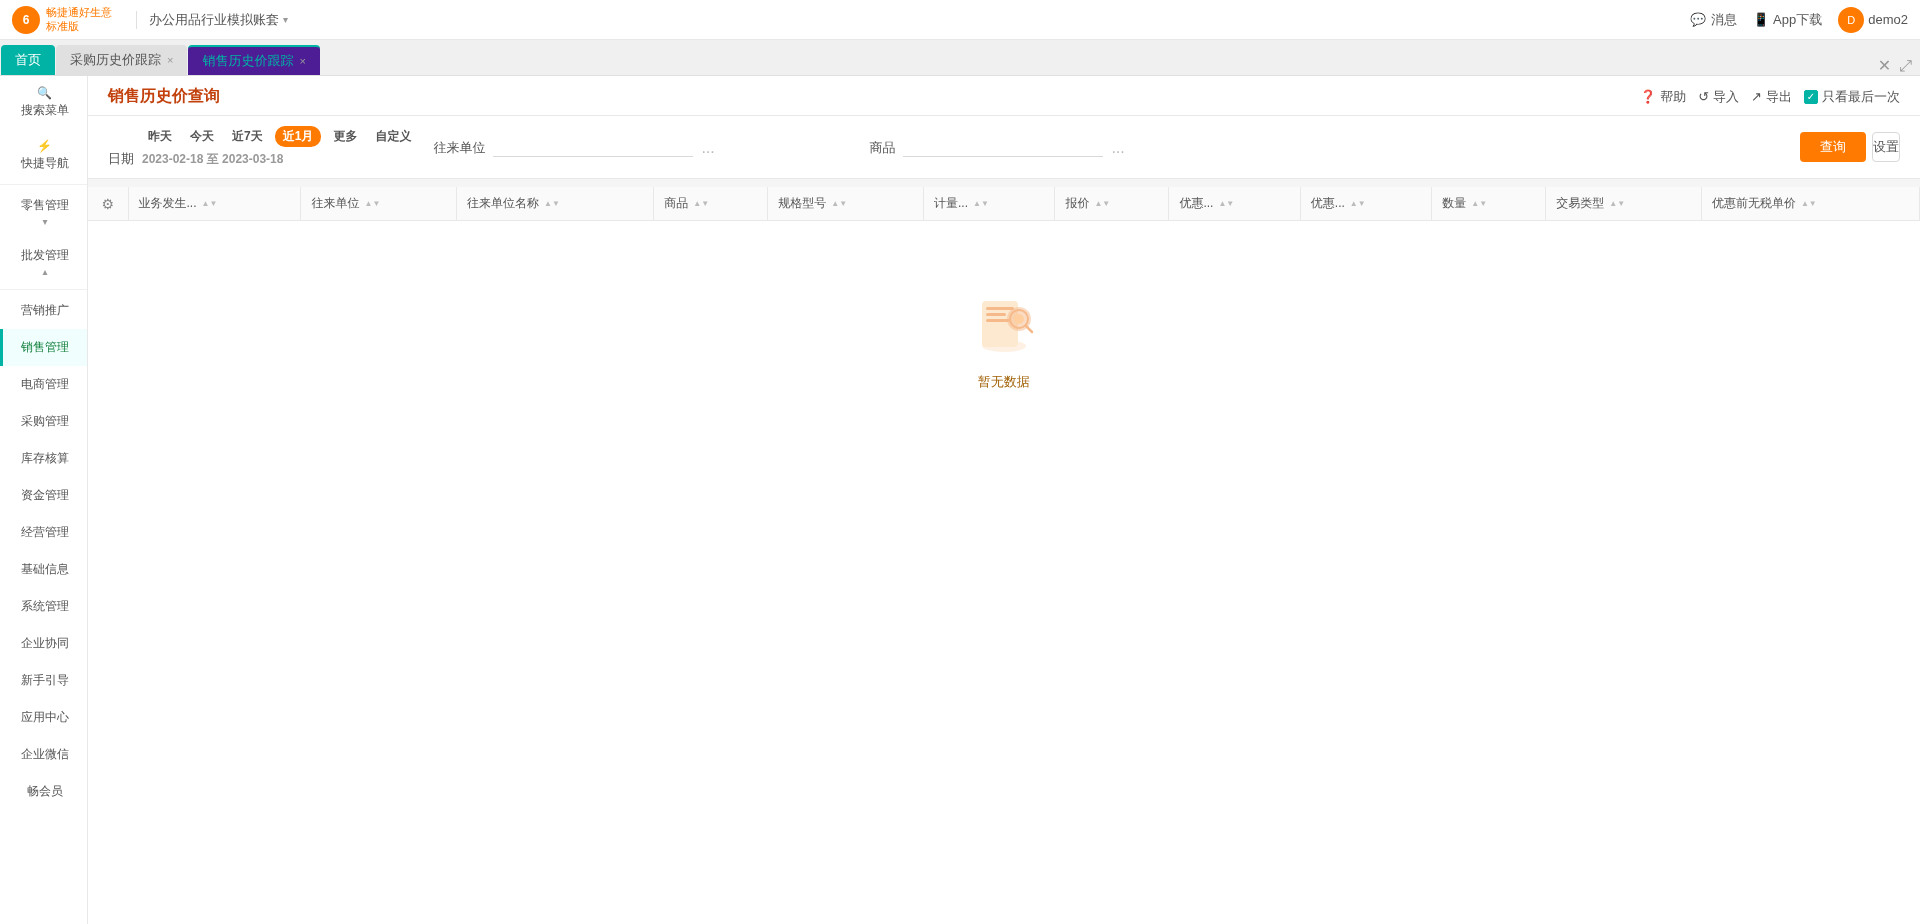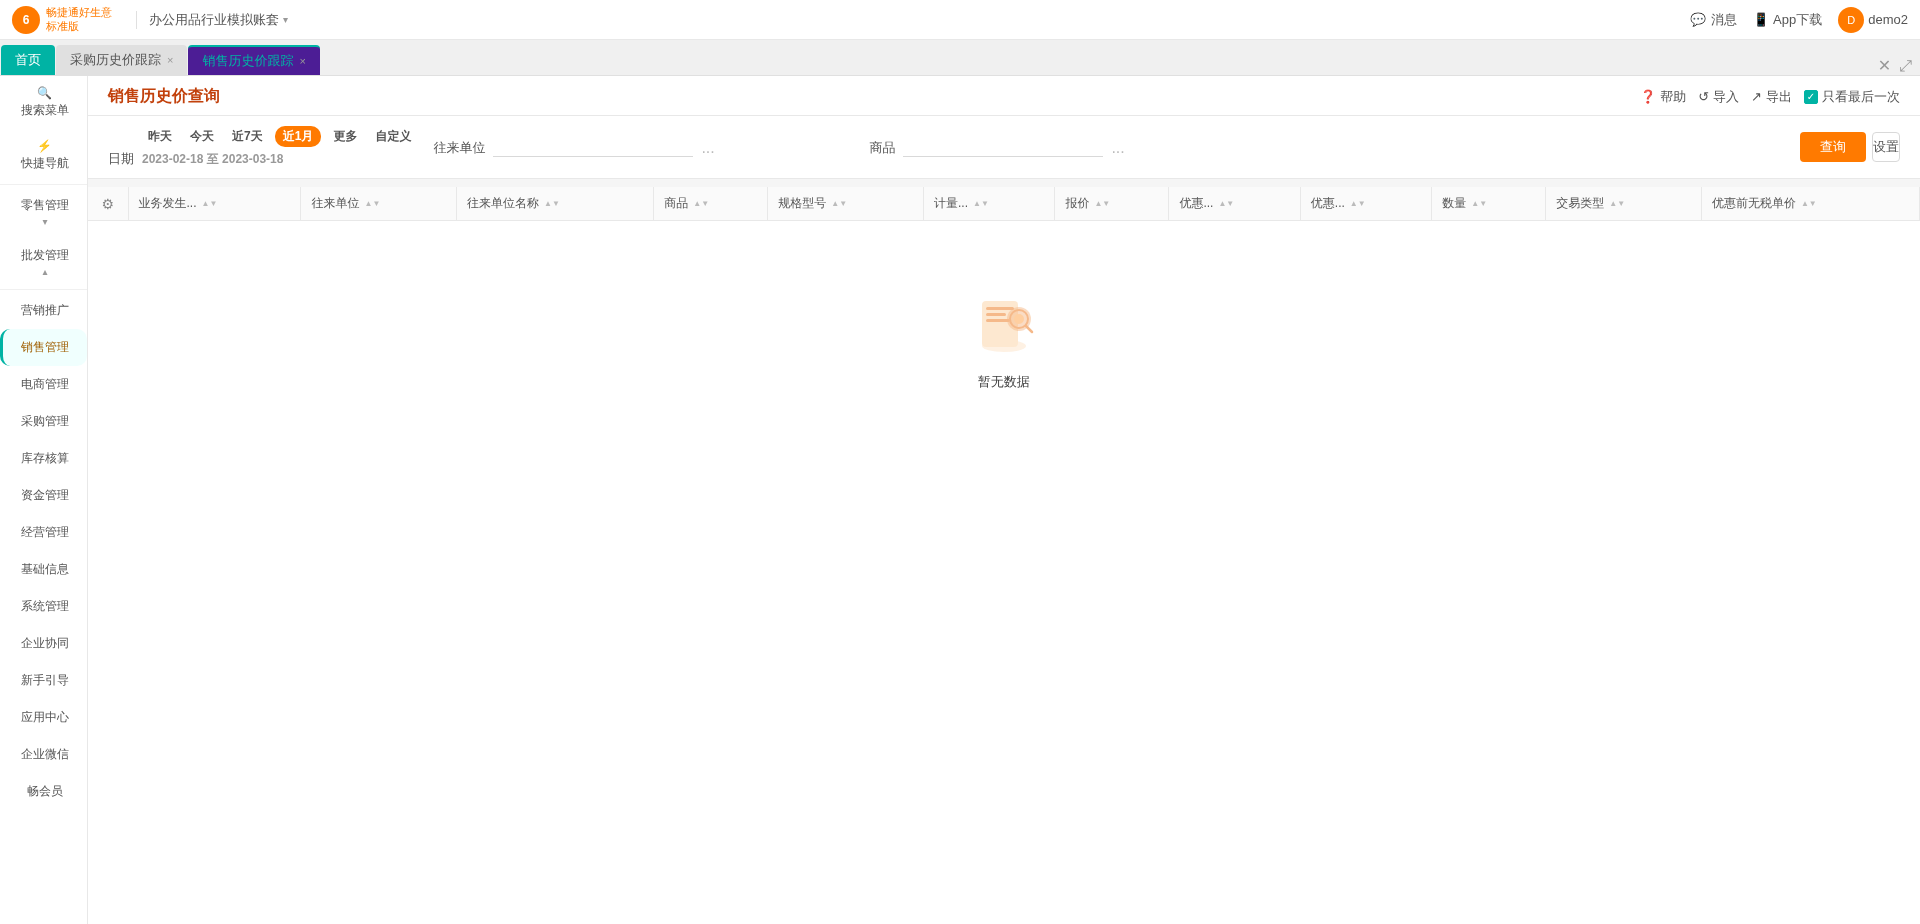--- a/index.html
+++ b/index.html
@@ -25,21 +25,21 @@
     .tab-close { font-size: 11px; color: #999; cursor: pointer; }
     .tabbar-right { margin-left: auto; display: flex; align-items: center; gap: 8px; padding-right: 8px; }
     .tabbar-btn { font-size: 16px; color: #999; cursor: pointer; }
 
     
     .main-container { display: flex; flex: 1; overflow: hidden; }
 
     
     .sidebar { width: 88px; background: #fff; border-right: 1px solid #e8e8e8; display: flex; flex-direction: column; overflow-y: auto; flex-shrink: 0; }
     .sidebar-item { padding: 10px 4px; text-align: center; cursor: pointer; font-size: 12px; color: #555; display: flex; flex-direction: column; align-items: center; gap: 2px; border-left: 3px solid transparent; }
-    .sidebar-item.active { color: #a16207; border-left-color: #00b3a4; background: #f0fffe; border-radius: 10px; }
+    .sidebar-item.active { color: #15803d; border-left-color: #00b3a4; background: #f0fffe; }
     .sidebar-divider { height: 1px; background: #f0f0f0; margin: 2px 0; }
 
     
     .content { flex: 1; display: flex; flex-direction: column; overflow: hidden; background: #f5f5f5; }
     .page-header { background: #fff; padding: 10px 20px 8px; border-bottom: 1px solid #e8e8e8; display: flex; align-items: center; justify-content: space-between; flex-shrink: 0; }
     .page-title { font-size: 16px; font-weight: bold; color: #c2410c; }
     .page-header-actions { display: flex; align-items: center; gap: 12px; font-size: 13px; color: #555; }
     .page-header-action { display: flex; align-items: center; gap: 4px; cursor: pointer; }
     .checkbox-wrapper { display: flex; align-items: center; gap: 4px; }
     .checkbox { width: 14px; height: 14px; border: 1px solid #00b3a4; background: #00b3a4; border-radius: 2px; display: flex; align-items: center; justify-content: center; color: #fff; font-size: 10px; }
@@ -64,21 +64,21 @@
     .data-table th { background: #fafafa; border-bottom: 1px solid #e8e8e8; border-right: 1px solid #e8e8e8; padding: 8px 10px; font-size: 12px; color: #555; text-align: left; white-space: nowrap; font-weight: normal; }
     .data-table th:first-child { width: 40px; text-align: center; }
     .data-table td { border-bottom: 1px solid #f0f0f0; border-right: 1px solid #f0f0f0; padding: 8px 10px; font-size: 12px; color: #333; }
     .sort-arrows { display: inline-flex; flex-direction: column; margin-left: 3px; font-size: 8px; color: #bbb; vertical-align: middle; }
     .th-gear { font-size: 14px; color: #888; cursor: pointer; }
     .th-content { display: flex; align-items: center; gap: 2px; }
 
     
     .empty-state { display: flex; flex-direction: column; align-items: center; justify-content: center; padding: 60px 20px; }
     .empty-icon { width: 80px; height: 80px; position: relative; }
-    .empty-text { color: #404040; font-size: 13px; margin-top: 12px; }
+    .empty-text { color: #a16207; font-size: 13px; margin-top: 12px; }
 
     
     ::-webkit-scrollbar { width: 4px; height: 4px; }
     ::-webkit-scrollbar-track { background: #f0f0f0; }
     ::-webkit-scrollbar-thumb { background: #ccc; border-radius: 2px; }
   </style>
 </head>
 <body>
 
 <div class="topbar">

